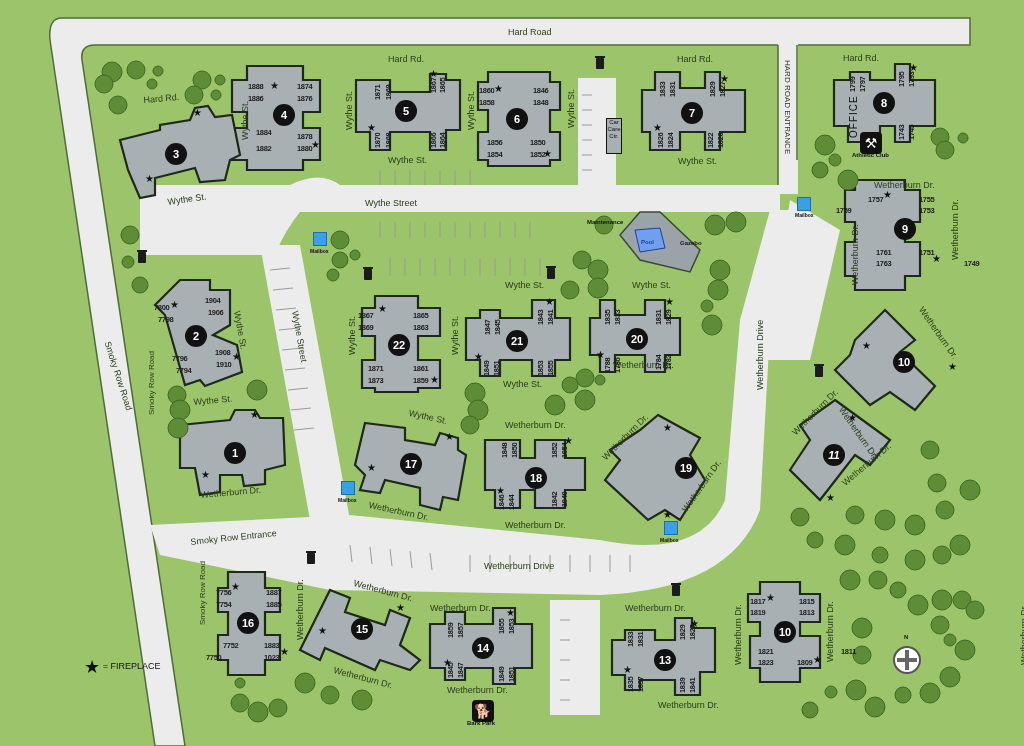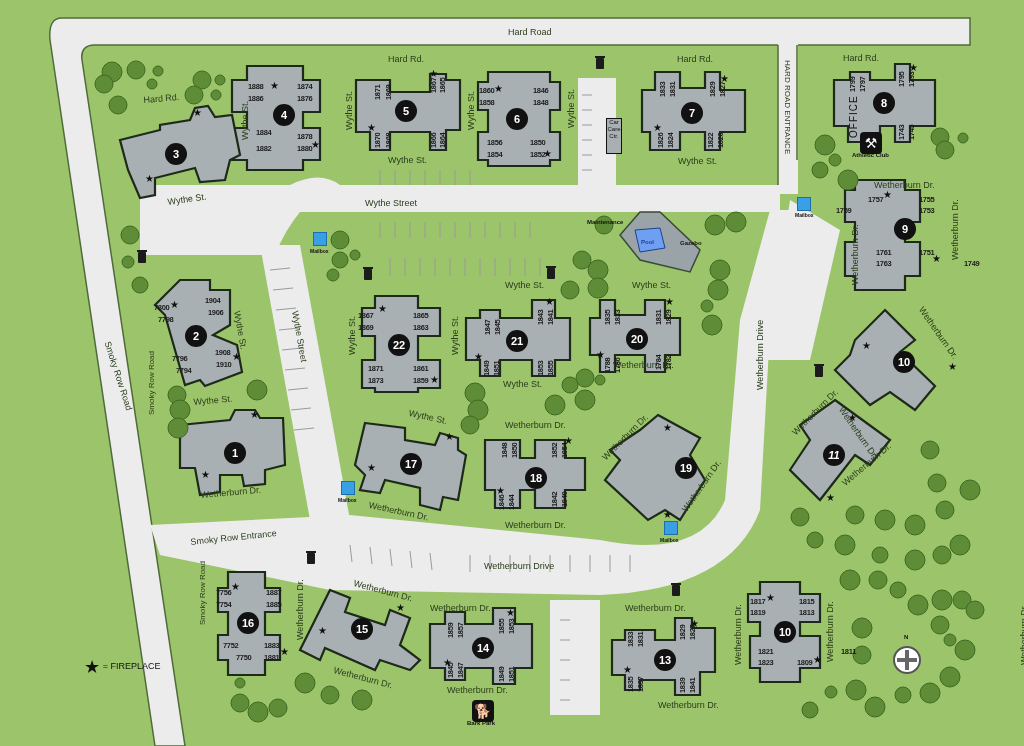--- a/index.html
+++ b/index.html
@@ -378,23 +378,23 @@
 <div class="unit" style="left:758px;top:647px;">1821</div>
 <div class="unit" style="left:758px;top:658px;">1823</div>
 <div class="unit" style="left:797px;top:647px;margin-left:44px;">1811</div>
 <div class="unit" style="left:797px;top:658px;">1809</div>
 
 <div class="unit" style="left:216px;top:588px;">7756</div>
 <div class="unit" style="left:216px;top:600px;">7754</div>
 <div class="unit" style="left:266px;top:588px;">1887</div>
 <div class="unit" style="left:266px;top:600px;">1885</div>
 <div class="unit" style="left:223px;top:641px;">7752</div>
-<div class="unit" style="left:236px;top:653px;">7750</div>
+<div class="unit" style="left:206px;top:653px;">7750</div>
 <div class="unit" style="left:264px;top:641px;">1883</div>
-<div class="unit" style="left:264px;top:653px;">1881</div>
+<div class="unit" style="left:264px;top:653px;">1023</div>
 
 <div class="unit" style="left:358px;top:311px;">1867</div>
 <div class="unit" style="left:358px;top:323px;">1869</div>
 <div class="unit" style="left:413px;top:311px;">1865</div>
 <div class="unit" style="left:413px;top:323px;">1863</div>
 <div class="unit" style="left:368px;top:364px;">1871</div>
 <div class="unit" style="left:368px;top:376px;">1873</div>
 <div class="unit" style="left:413px;top:364px;">1861</div>
 <div class="unit" style="left:413px;top:376px;">1859</div>
 

